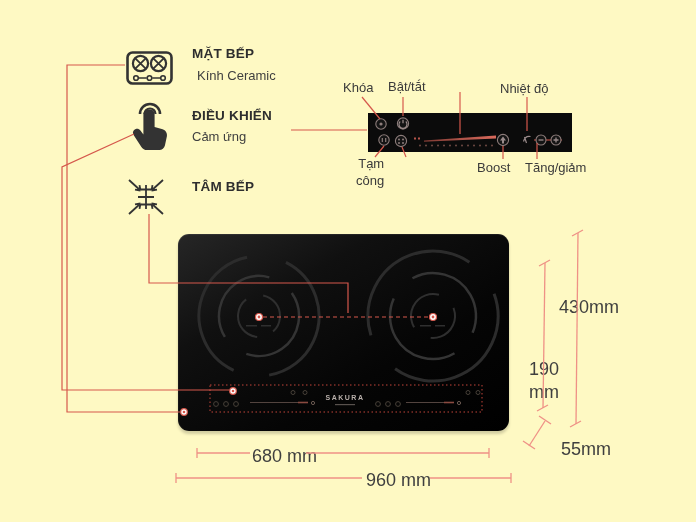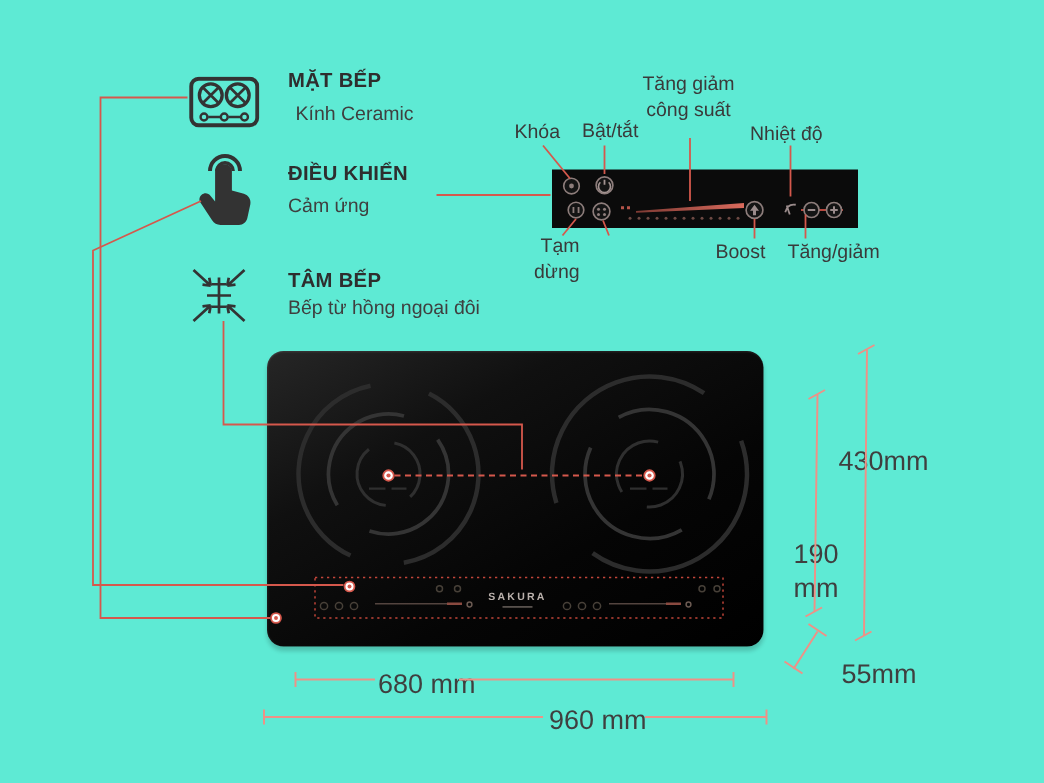--- a/index.html
+++ b/index.html
@@ -1,18 +1,18 @@
 <!DOCTYPE html>
 <html><head>
 <meta charset="utf-8">
 <style>
   * { box-sizing: border-box; }
   html,body { margin:0; padding:0; background:#ffffff; }
   body { font-family:"Liberation Sans", sans-serif; }
-  .canvas { position:relative; width:696px; height:522px; background:#5eead4; overflow:hidden; }
+  .canvas { position:relative; width:696px; height:522px; background:#fef9c3; overflow:hidden; }
   .abs { position:absolute; }
   .f-title { font-size:13.5px; font-weight:bold; color:#2e2e2e; letter-spacing:.2px; }
   .f-sub   { font-size:13px; color:#3f3f3f; }
   .callout { font-size:13px; color:#3a3a3a; line-height:1.3; white-space:pre-line;text-align:right; }
   .dim     { font-size:18px; color:#3f3f3f; line-height:1.25; white-space:pre-line; }
   .center  { text-align:center; }
   .cooktop { left:178px; top:234px; width:331px; height:197px; border-radius:11px;
              background: linear-gradient(150deg,#262626 0%,#101010 30%,#050505 65%,#000 100%);
              box-shadow: inset 0 1px 1px rgba(255,255,255,.08), inset 1px 0 1px rgba(255,255,255,.05), 0 3px 3px rgba(0,0,0,.18);
              z-index:1; }
@@ -52,29 +52,26 @@
       <path d="M38 37 L26.5 26.5 M26.5 26.5 l5.5 .8 M26.5 26.5 l1 5.4"></path>
       <path d="M21 8 V32 M16 12.5 H26 M16 27.5 H26 M13 20 H29"></path>
     </g>
   </svg>
 
   <div class="abs lbl f-title" style="left:192px;top:46px">MẶT BẾP</div>
   <div class="abs lbl f-sub" style="left:197px;top:68px">Kính Ceramic</div>
   <div class="abs lbl f-title" style="left:192px;top:108px">ĐIỀU KHIỂN</div>
   <div class="abs lbl f-sub" style="left:192px;top:129px">Cảm ứng</div>
   <div class="abs lbl f-title" style="left:192px;top:179px">TÂM BẾP</div>
-  <div class="abs lbl f-sub" style="left:192px;top:197px">Bếp từ hồng ngoại đôi</div>
 
   <div class="abs lbl callout" style="left:343px;top:80px">Khóa</div>
   <div class="abs lbl callout" style="left:388px;top:79px">Bật/tắt</div>
-  <div class="abs lbl callout center" style="left:420px;top:48px;width:78px">Tăng giảm
-công suất</div>
   <div class="abs lbl callout" style="left:500px;top:81px">Nhiệt độ</div>
   <div class="abs lbl callout" style="left:356px;top:156px">Tạm
-dừng</div>
+công</div>
   <div class="abs lbl callout" style="left:477px;top:160px">Boost</div>
   <div class="abs lbl callout" style="left:525px;top:160px">Tăng/giảm</div>
 
   <div class="abs lbl dim" style="left:559px;top:296px">430mm</div>
   <div class="abs lbl dim" style="left:529px;top:358px">190
 mm</div>
   <div class="abs lbl dim" style="left:561px;top:438px">55mm</div>
   <div class="abs lbl dim" style="left:252px;top:445px">680 mm</div>
   <div class="abs lbl dim" style="left:366px;top:469px">960 mm</div>
 

